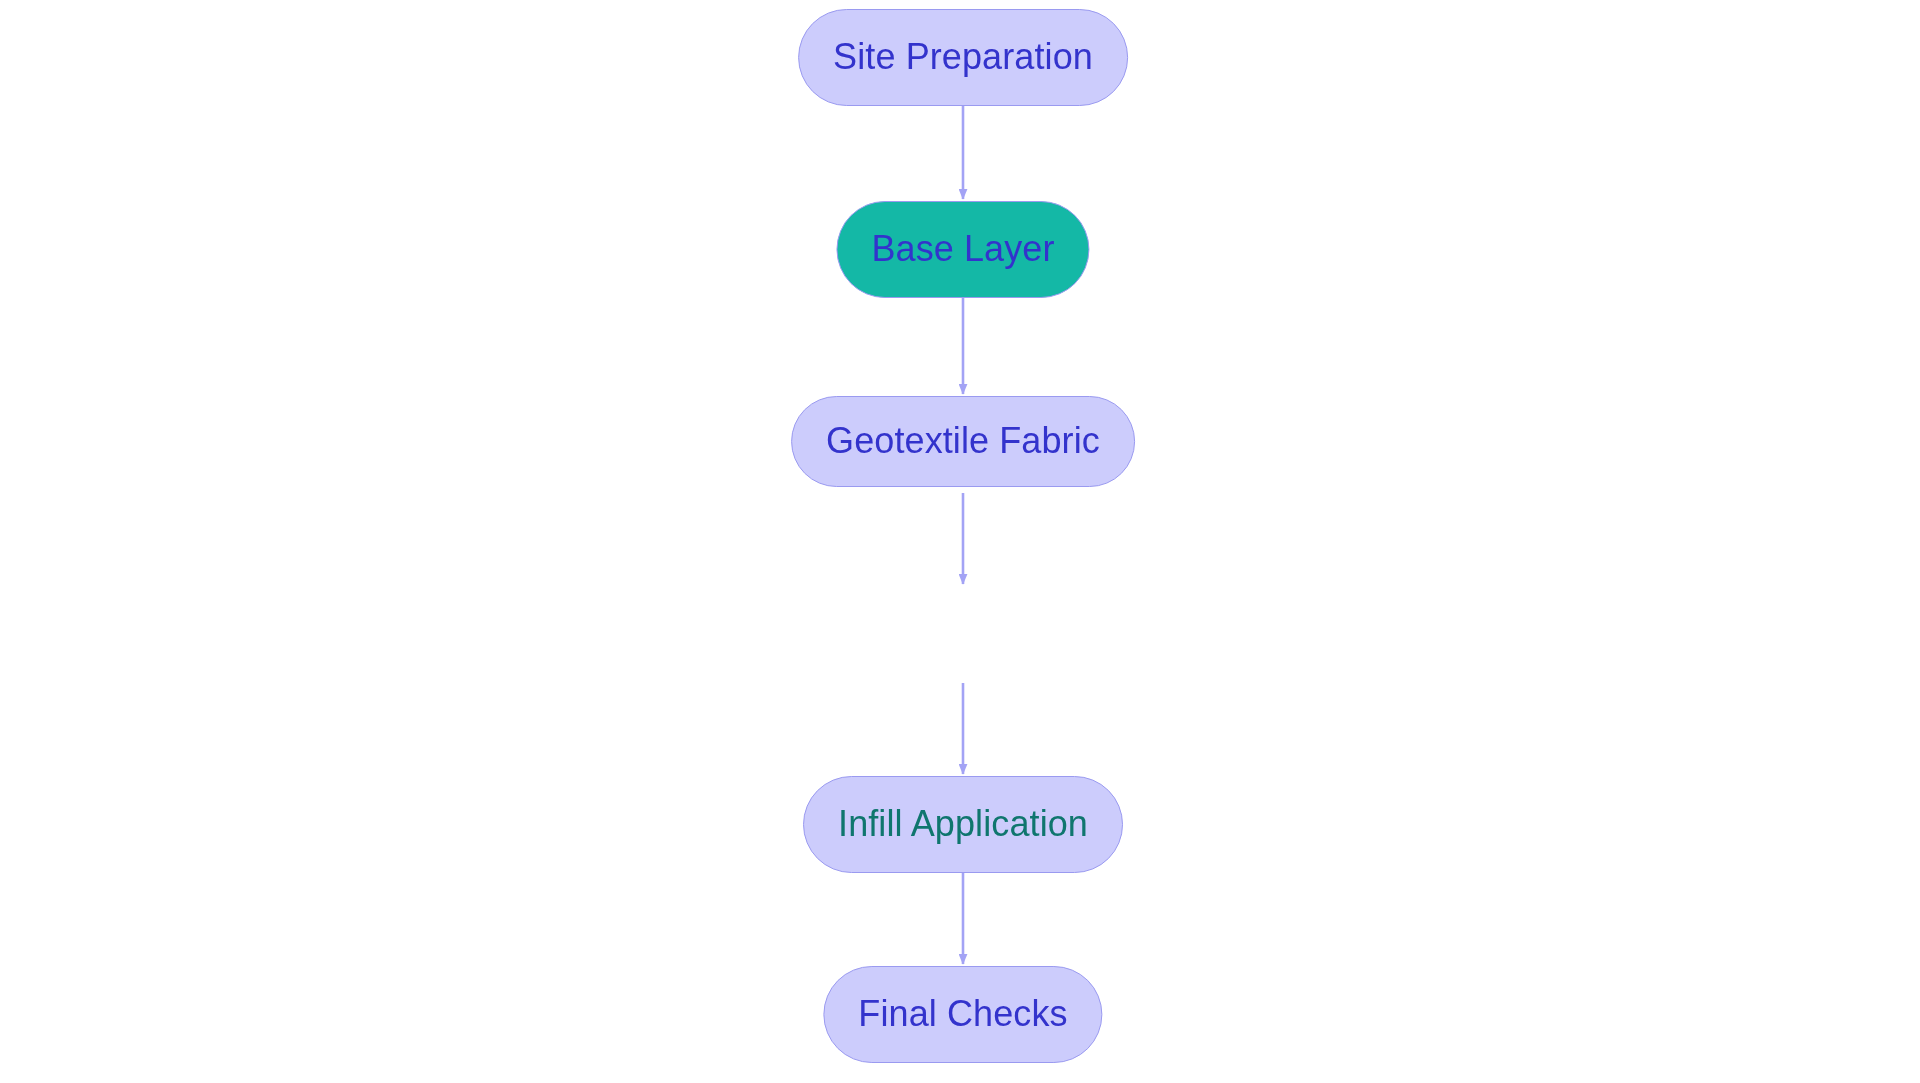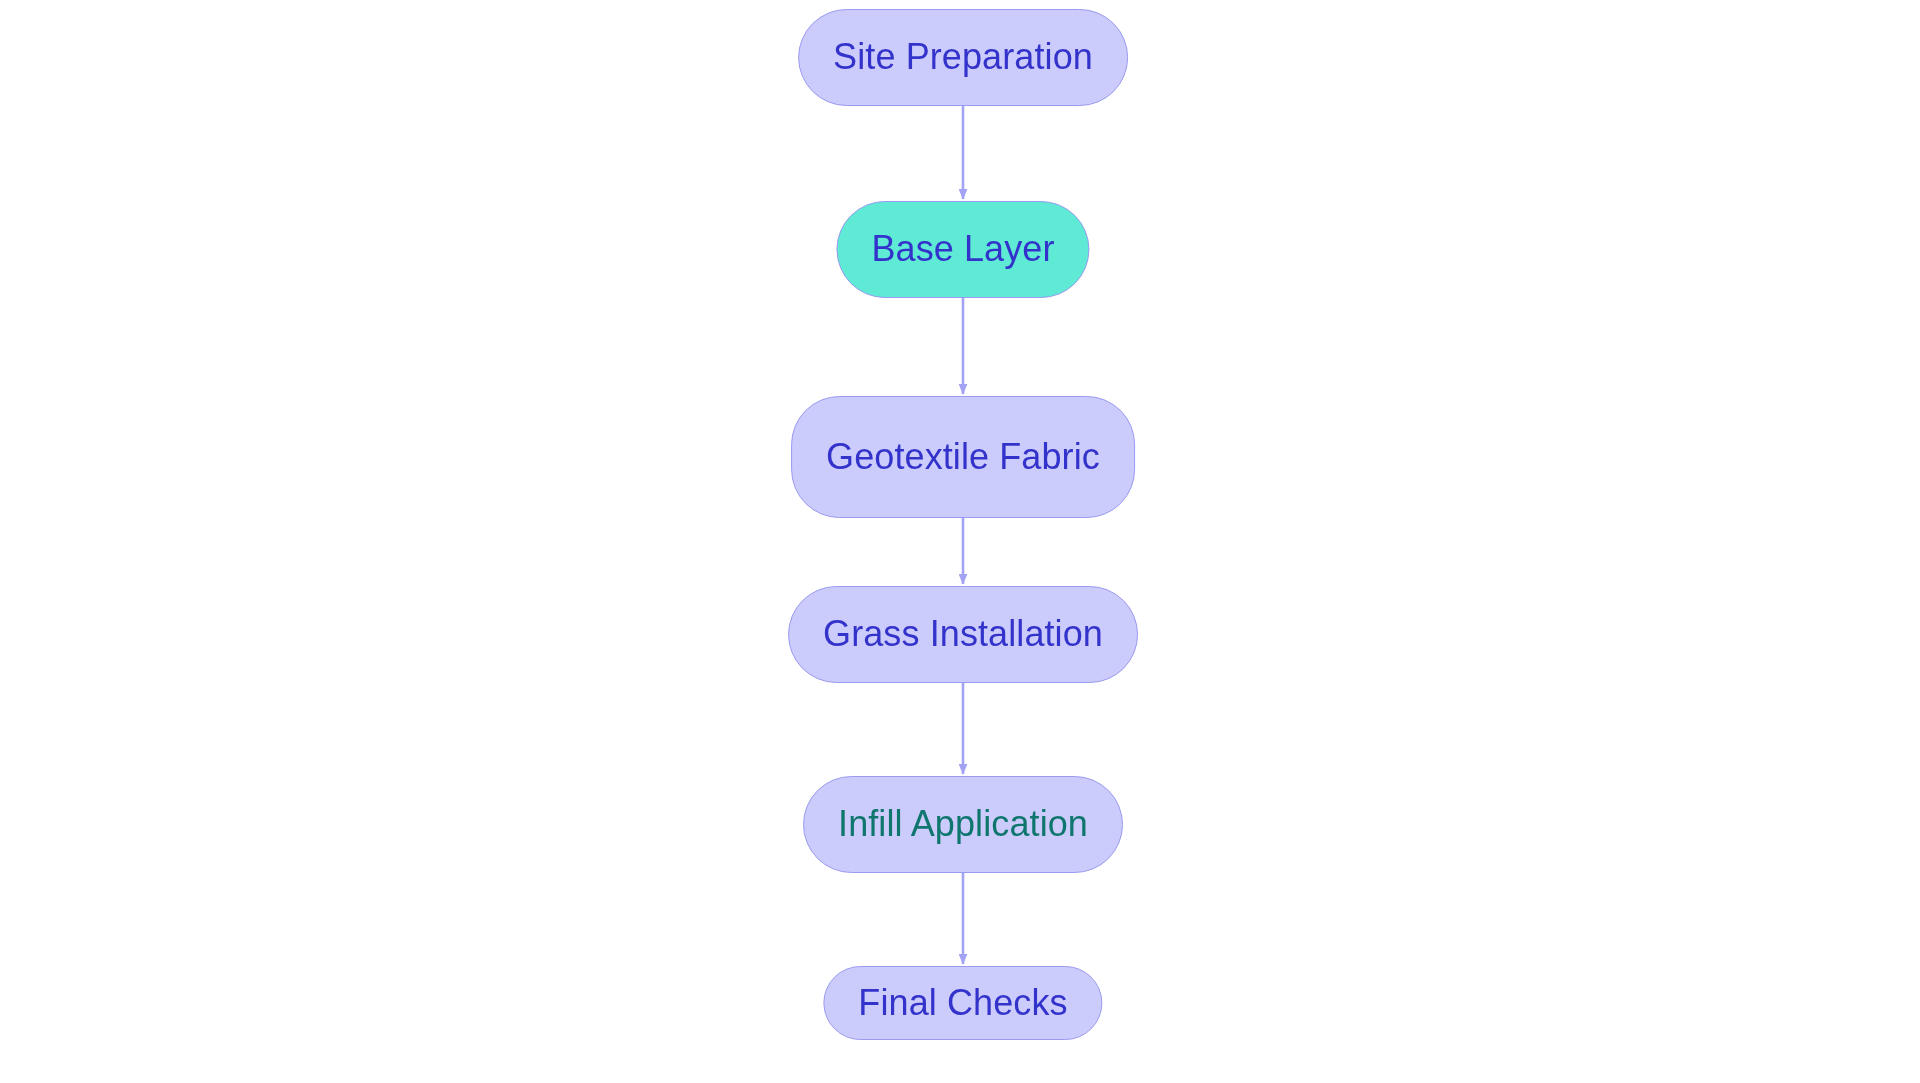--- a/index.html
+++ b/index.html
@@ -84,30 +84,27 @@
         <line x1="963" y1="493" x2="963" y2="584" stroke="#A3A3F5" stroke-width="2.6" marker-end="url(#arrowhead)"></line>
         <line x1="963" y1="683" x2="963" y2="774" stroke="#A3A3F5" stroke-width="2.6" marker-end="url(#arrowhead)"></line>
         <line x1="963" y1="873" x2="963" y2="964" stroke="#A3A3F5" stroke-width="2.6" marker-end="url(#arrowhead)"></line>
       </g>
   </svg>
 
   <div id="node-layer">
       <div class="flow-node" style="left: 963px; top: 8.5px; min-width: 212px; height: 97px; border-radius: 48.5px; background: rgb(204, 204, 252); border-color: rgb(154, 154, 240);">
         <span class="flow-node-label" style="color: rgb(51, 51, 204);">Site Preparation</span>
       </div>
-      <div class="flow-node" style="left: 963px; top: 200.5px; min-width: 160px; height: 97px; border-radius: 48.5px; background: #5eead4; border-color: rgb(154, 154, 240); justify-content: flex-end;">
+      <div class="flow-node" style="left: 963px; top: 200.5px; min-width: 160px; height: 97px; border-radius: 48.5px; background: #14b8a6; border-color: rgb(154, 154, 240); justify-content: flex-end;">
         <span class="flow-node-label" style="color: rgb(51, 51, 204);">Base Layer</span>
       </div>
-      <div class="flow-node" style="left: 963px; top: 395.5px; min-width: 220px; height: 122px; border-radius: 48.5px; background: rgb(204, 204, 252); border-color: rgb(154, 154, 240);">
+      <div class="flow-node" style="left: 963px; top: 395.5px; min-width: 220px; height: 91px; border-radius: 48.5px; background: rgb(204, 204, 252); border-color: rgb(154, 154, 240);">
         <span class="flow-node-label" style="color: rgb(51, 51, 204);">Geotextile Fabric</span>
-      </div>
-      <div class="flow-node" style="left: 963px; top: 585.5px; min-width: 222px; height: 97px; border-radius: 48.5px; background: rgb(204, 204, 252); border-color: rgb(154, 154, 240);">
-        <span class="flow-node-label" style="color: rgb(51, 51, 204);">Grass Installation</span>
       </div>
       <div class="flow-node" style="left: 963px; top: 775.5px; min-width: 208px; height: 97px; border-radius: 48.5px; background: rgb(204, 204, 252); border-color: rgb(154, 154, 240);">
         <span class="flow-node-label" style="color: #0f766e;">Infill Application</span>
       </div>
-      <div class="flow-node" style="left: 963px; top: 965.5px; min-width: 178px; height: 74px; border-radius: 48.5px; background: rgb(204, 204, 252); border-color: rgb(154, 154, 240);">
+      <div class="flow-node" style="left: 963px; top: 965.5px; min-width: 178px; height: 97px; border-radius: 48.5px; background: rgb(204, 204, 252); border-color: rgb(154, 154, 240);">
         <span class="flow-node-label" style="color: rgb(51, 51, 204);">Final Checks</span>
       </div>
     </div>
 
 </div>
 
 </body></html>

